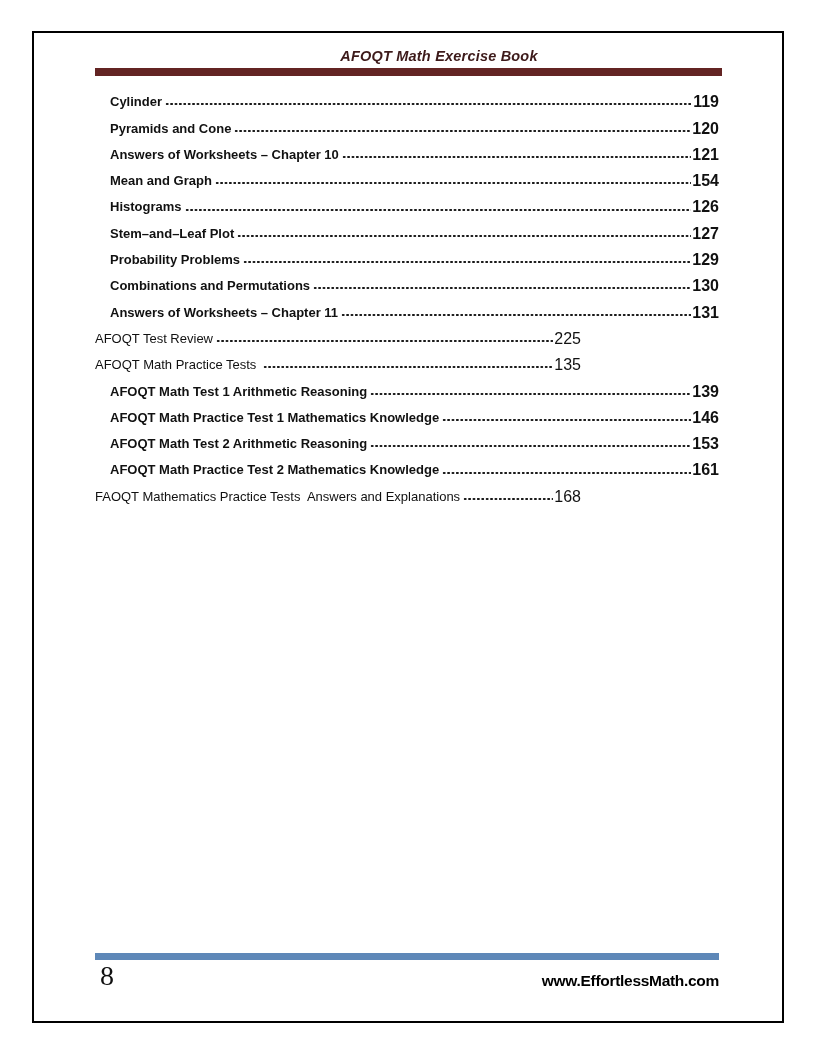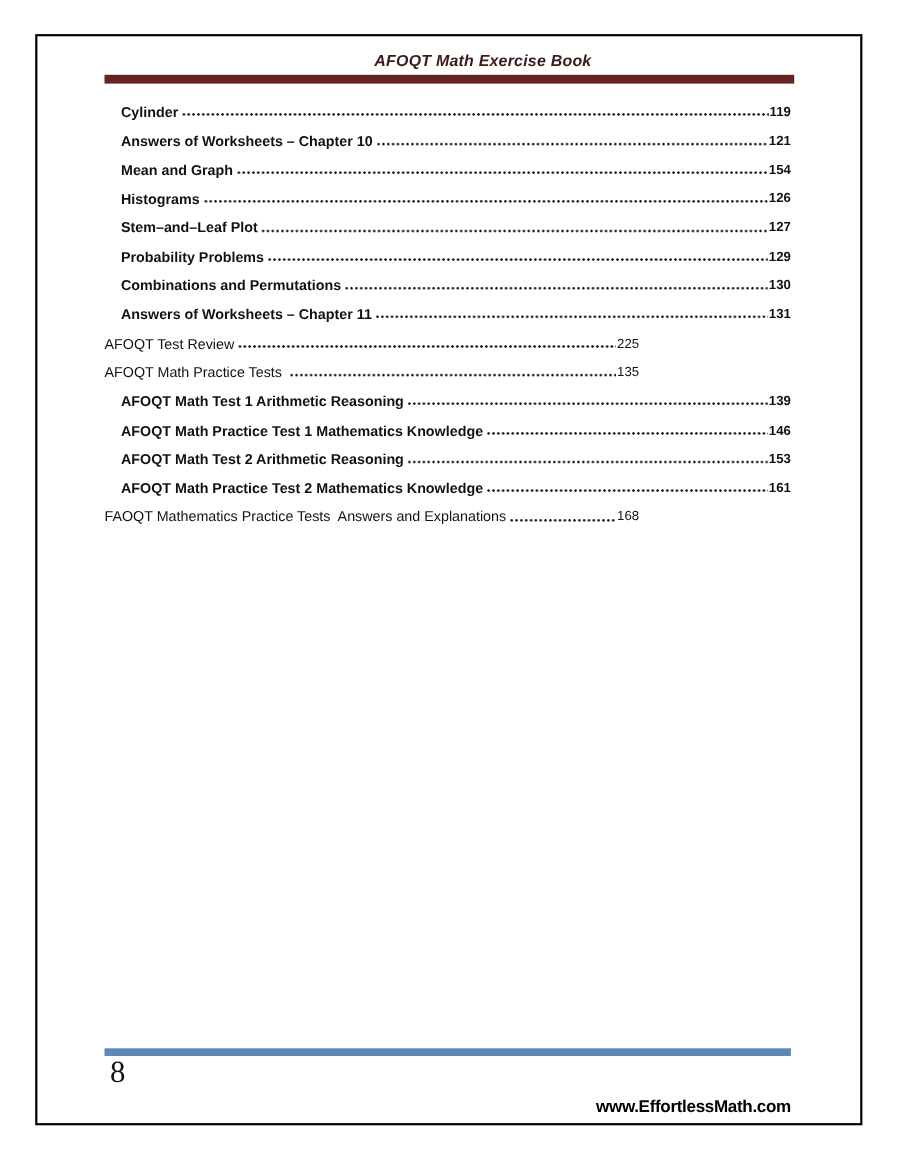--- a/index.html
+++ b/index.html
@@ -76,21 +76,21 @@
   .toc-leader {
     flex: 1;
     align-self: stretch;
     margin: 0 1px 0 3px;
     background-image: radial-gradient(circle, #151515 1px, transparent 1.35px);
     background-size: 4.4px 4.4px;
     background-repeat: repeat-x;
     background-position: left bottom 3.5px;
   }
   .toc-page {
-    font-size: 12px;
+    font-size: 16px;
     line-height: 17px;
   }
   .footer-rule {
     position: absolute;
     left: 95px;
     top: 953px;
     width: 624px;
     height: 7px;
     background: var(--blue, #5e88b8);
   }
@@ -99,21 +99,21 @@
     left: 100px;
     top: 960px;
     font-family: "Liberation Serif", serif;
     font-size: 28px;
     font-weight: normal;
     color: #111111;
   }
   .footer-site {
     position: absolute;
     right: 97px;
-    top: 998px;
+    top: 972px;
     font-size: 15.5px;
     font-weight: bold;
     letter-spacing: -0.3px;
     color: #000000;
   }
 </style>
 </head>
 <body>
 
 <div class="page">
@@ -122,20 +122,25 @@
   <div class="header-title">AFOQT Math Exercise Book</div>
   <div class="header-rule"></div>
 
   <div class="toc" id="toc">
       <div class="toc-row lvl2">
       <span class="toc-label">Cylinder</span>
       <span class="toc-leader"></span>
       <span class="toc-page">119</span>
     </div>
       <div class="toc-row lvl2">
+      <span class="toc-label">Pyramids and Cone</span>
+      <span class="toc-leader"></span>
+      <span class="toc-page">120</span>
+    </div>
+      <div class="toc-row lvl2">
       <span class="toc-label">Answers of Worksheets – Chapter 10</span>
       <span class="toc-leader"></span>
       <span class="toc-page">121</span>
     </div>
       <div class="toc-row lvl2">
       <span class="toc-label">Mean and Graph</span>
       <span class="toc-leader"></span>
       <span class="toc-page">154</span>
     </div>
       <div class="toc-row lvl2">

